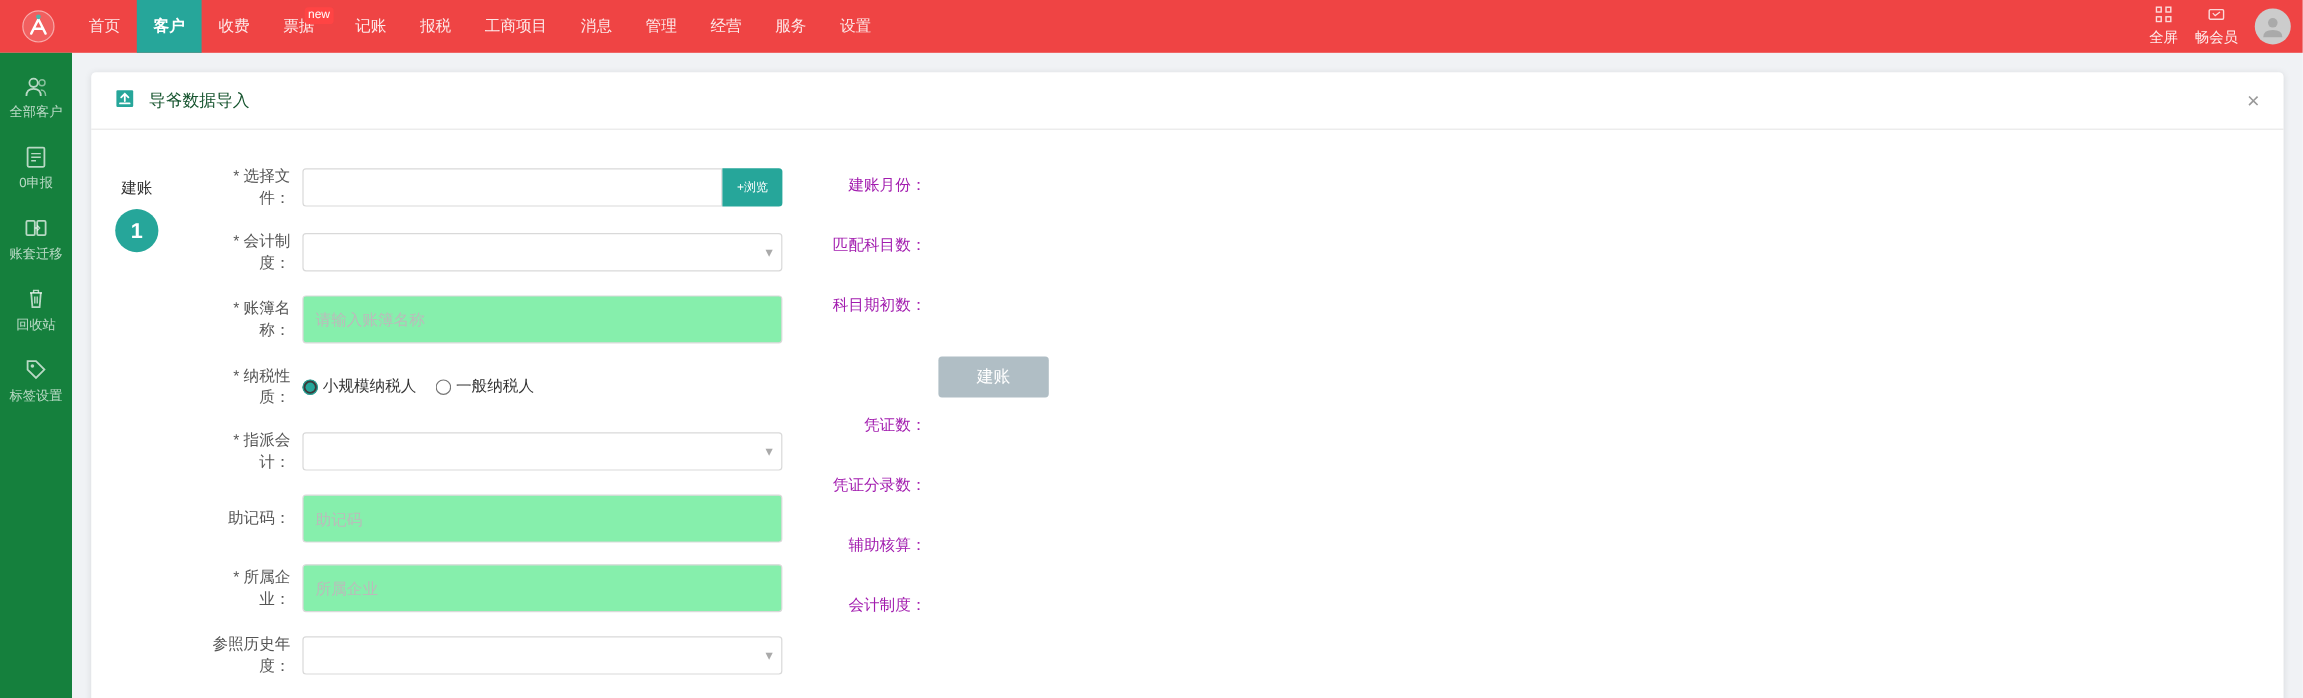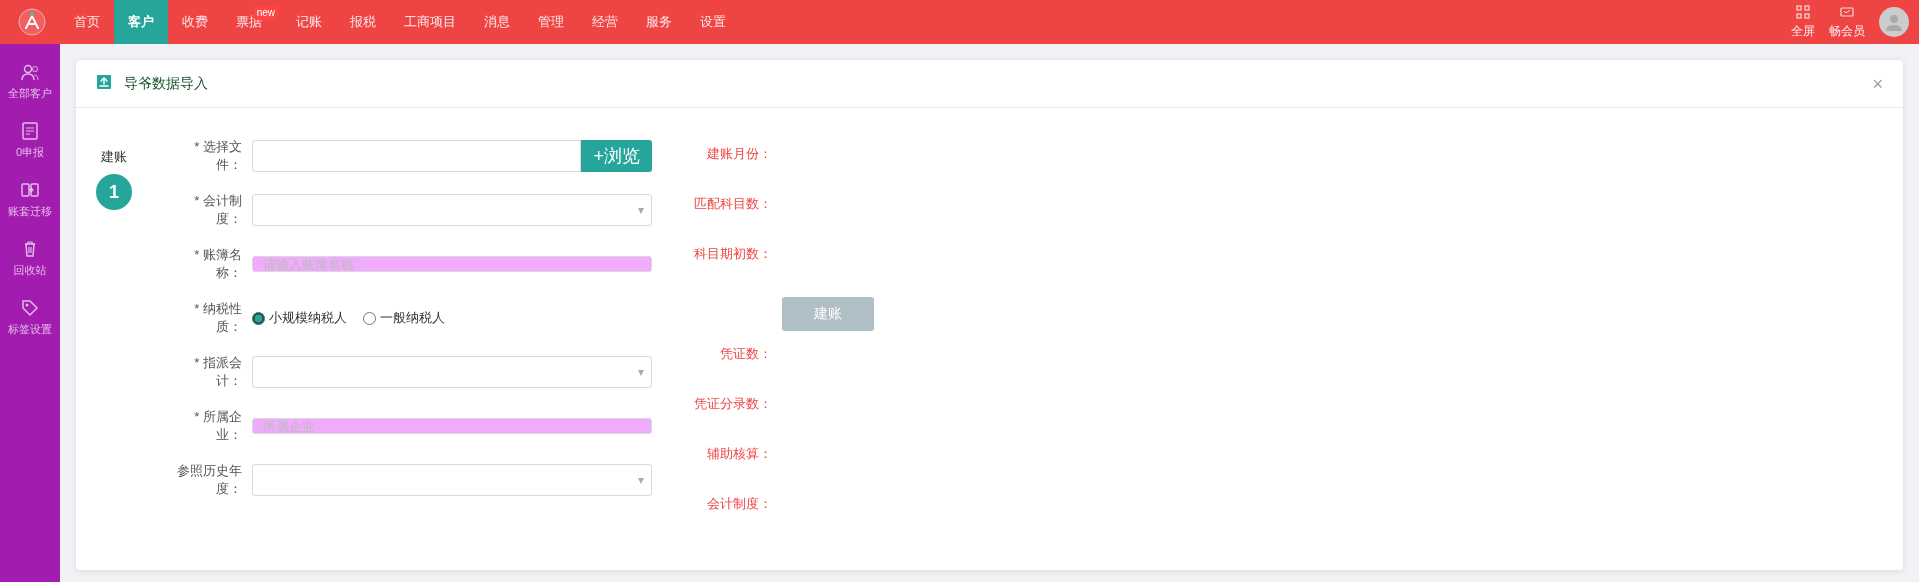--- a/index.html
+++ b/index.html
@@ -34,21 +34,21 @@
     .avatar-circle {
       width: 30px; height: 30px; border-radius: 50%; background: #ccc;
       display: flex; align-items: center; justify-content: center; overflow: hidden;
     }
 
     
     .main-layout { display: flex; height: calc(100vh - 44px); min-height: 538px; }
 
     
     .sidebar {
-      width: 60px; background: #a21caf; display: flex; flex-direction: column;
+      width: 60px; background: #15803d; display: flex; flex-direction: column;
       align-items: center; padding-top: 10px; gap: 4px;
     }
     .sidebar-item {
       width: 56px; padding: 8px 4px; display: flex; flex-direction: column;
       align-items: center; gap: 4px; cursor: pointer; color: rgba(255,255,255,0.7);
       font-size: 11px; border-radius: 4px; text-align: center;
     }
     .sidebar-item svg { width: 20px; height: 20px; }
 
     
@@ -81,23 +81,23 @@
     
     .form-section { flex: 1; max-width: 480px; }
     .form-row {
       display: flex; align-items: center; margin-bottom: 18px;
     }
     .form-label {
       width: 80px; text-align: right; padding-right: 10px;
       font-size: 13px; color: #555; flex-shrink: 0;
     }
     .form-control {
-      flex: 1; height: 16px; border: 1px solid #d9d9d9;
+      flex: 1; height: 40px; border: 1px solid #d9d9d9;
       border-radius: 3px; padding: 0 10px; font-size: 13px; color: #333;
-      outline: none; background: #f0abfc;
+      outline: none; background: #86efac;
     }
     .form-control::placeholder { color: #bbb; }
     .form-control:disabled { background: #f5f5f5; }
     .select-wrapper { position: relative; flex: 1; }
     .select-wrapper select {
       width: 100%; height: 32px; border: 1px solid #d9d9d9;
       border-radius: 3px; padding: 0 28px 0 10px;
       font-size: 13px; color: #333; outline: none;
       background: #fff; appearance: none; cursor: pointer;
     }
@@ -106,32 +106,32 @@
       transform: translateY(-50%); color: #aaa; pointer-events: none; font-size: 12px;
     }
     .file-row { display: flex; flex: 1; gap: 0; }
     .file-input {
       flex: 1; height: 32px; border: 1px solid #d9d9d9;
       border-radius: 3px 0 0 3px; padding: 0 10px; font-size: 13px;
       outline: none; background: #fff;
     }
     .browse-btn {
       height: 32px; padding: 0 12px; background: #26a69a; color: #fff;
-      border: none; border-radius: 0 3px 3px 0; cursor: pointer; font-size: 18px;
+      border: none; border-radius: 0 3px 3px 0; cursor: pointer; font-size: 10px;
     }
     .radio-group { display: flex; align-items: center; gap: 16px; }
     .radio-label { display: flex; align-items: center; gap: 4px; cursor: pointer; font-size: 13px; color: #333; }
     .radio-label input[type="radio"] { accent-color: #26a69a; }
 
     
     .info-section { flex: 1; padding-left: 40px; padding-top: 0; }
     .info-row {
       display: flex; align-items: center; margin-bottom: 18px; height: 32px;
     }
-    .info-label { width: 90px; text-align: right; padding-right: 10px; font-size: 13px; color: #ef4444; }
+    .info-label { width: 90px; text-align: right; padding-right: 10px; font-size: 13px; color: #a21caf; }
     .info-value { flex: 1; font-size: 13px; color: #333; }
 
     .build-btn {
       background: #b0bec5; color: #fff; border: none;
       padding: 8px 32px; border-radius: 3px; font-size: 14px;
       cursor: not-allowed; margin-top: 20px; margin-left: 90px;
     }
   </style>
 </head>
 <body>
@@ -296,20 +296,24 @@
 
           <div class="form-row">
             <span class="form-label">* 指派会计：</span>
             <div class="select-wrapper">
               <select>
                 <option value=""></option>
               </select>
             </div>
           </div>
 
+          <div class="form-row">
+            <span class="form-label">助记码：</span>
+            <input class="form-control" type="text" placeholder="助记码" style="">
+          </div>
 
           <div class="form-row">
             <span class="form-label">* 所属企业：</span>
             <input class="form-control" type="text" placeholder="所属企业" style="">
           </div>
 
           <div class="form-row">
             <span class="form-label">参照历史年度：</span>
             <div class="select-wrapper">
               <select>

